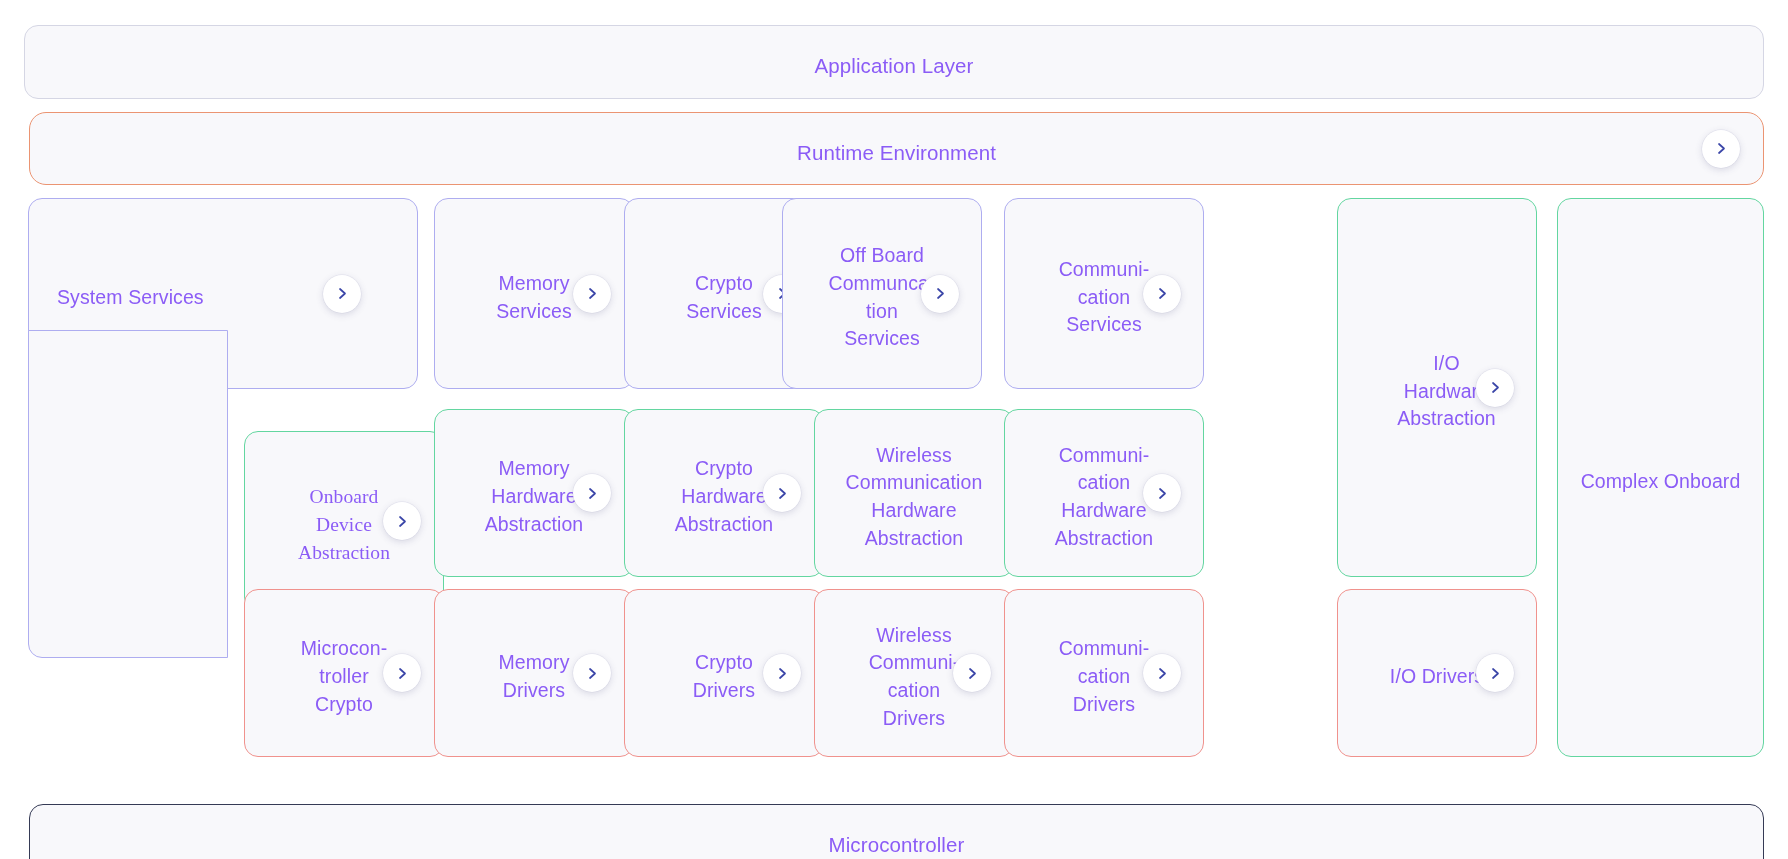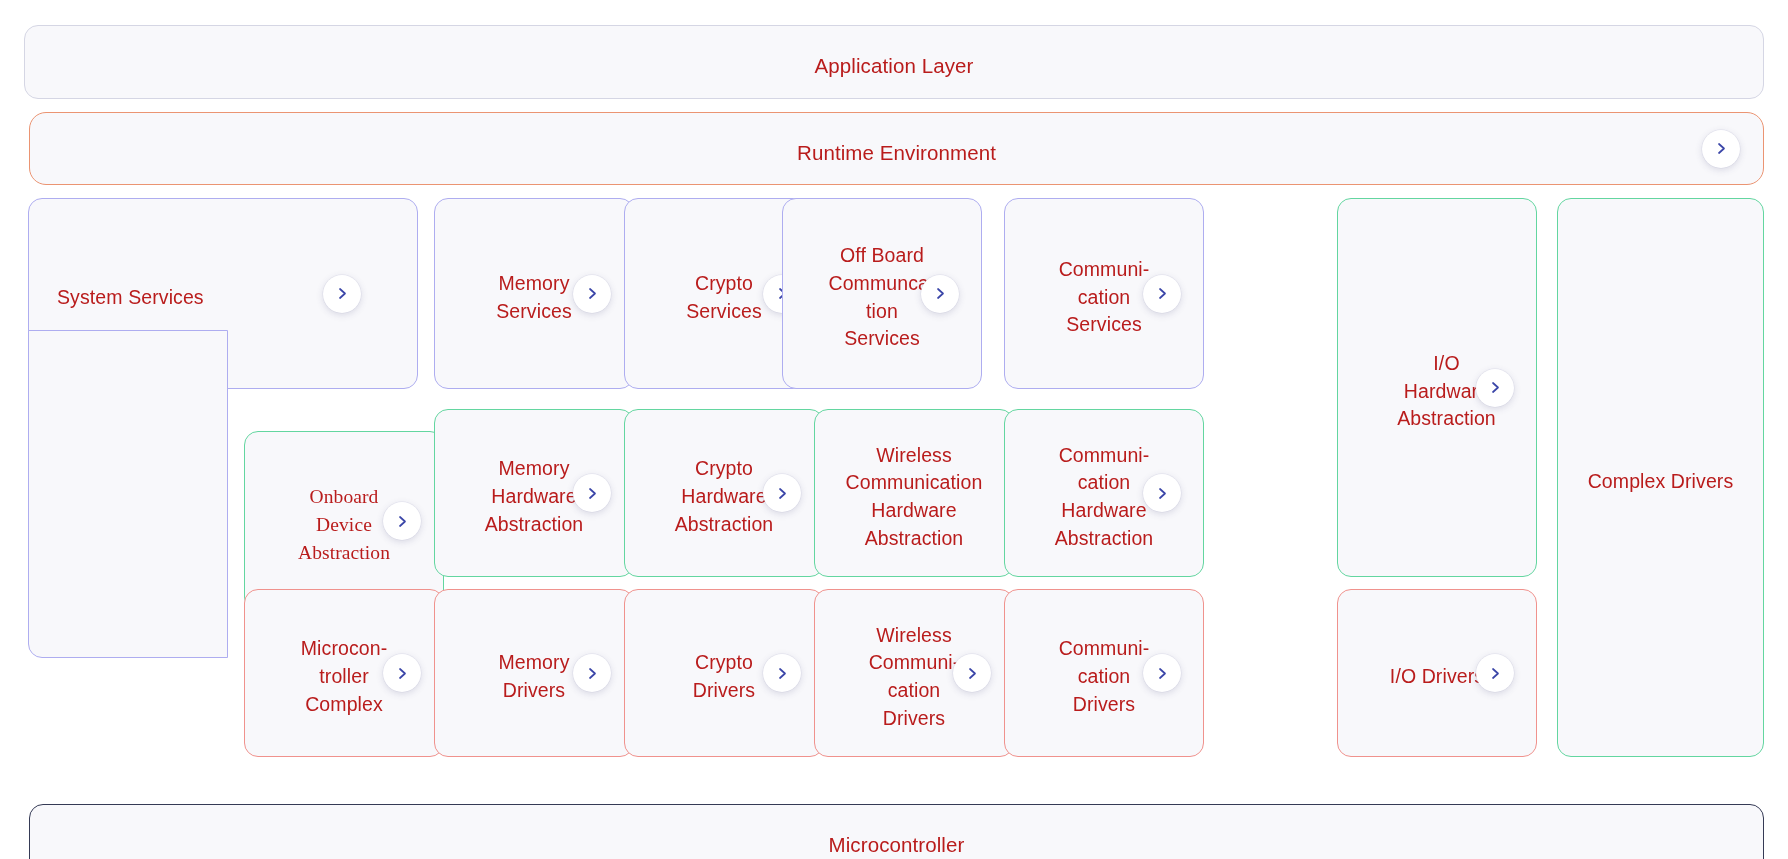--- a/index.html
+++ b/index.html
@@ -14,21 +14,21 @@
   .box {
     position: absolute;
     background: #f8f8fb;
     border: 1.6px solid #cfcfe6;
     border-radius: 14px;
     display: flex;
     align-items: center;
     justify-content: center;
   }
   .label {
-    color: #b91c1c;
+    color: #8b5cf6;
     font-size: 19.5px;
     line-height: 1.42;
     text-align: center;
     letter-spacing: .1px;
     white-space: pre-line;
     padding: 0 8px;
     margin-top: 8px;
   }
   .bar .label { font-size: 20.5px; }
 
@@ -105,21 +105,21 @@
     <div class="chev" style="left:138px;top:50%;margin-top:-19px;">
       <svg width="13" height="13" viewBox="0 0 13 13">
         <polyline points="4,2 9,6.5 4,11" fill="none" stroke="#3b46a8" stroke-width="1.7" stroke-linecap="round" stroke-linejoin="round"></polyline>
       </svg>
     </div>
   </div>
 
   <div class="box b-red" style="left:244px;top:589px;width:200px;height:168px;">
     <span class="label">Microcon-
 troller
-Complex</span>
+Crypto</span>
     <div class="chev" style="left:138px;top:50%;margin-top:-19px;">
       <svg width="13" height="13" viewBox="0 0 13 13">
         <polyline points="4,2 9,6.5 4,11" fill="none" stroke="#3b46a8" stroke-width="1.7" stroke-linecap="round" stroke-linejoin="round"></polyline>
       </svg>
     </div>
   </div>
 
   <div id="bsw-columns">
       <div class="box b-purple" style="left: 434px; top: 198px; width: 200px; height: 191px;">
         <span class="label">Memory
@@ -252,20 +252,20 @@
   <div class="box b-red" style="left:1337px;top:589px;width:200px;height:168px;">
     <span class="label">I/O Drivers</span>
     <div class="chev" style="left:138px;top:50%;margin-top:-19px;">
       <svg width="13" height="13" viewBox="0 0 13 13">
         <polyline points="4,2 9,6.5 4,11" fill="none" stroke="#3b46a8" stroke-width="1.7" stroke-linecap="round" stroke-linejoin="round"></polyline>
       </svg>
     </div>
   </div>
 
   <div class="box b-green" style="left:1557px;top:198px;width:207px;height:559px;">
-    <span class="label cd-label">Complex Drivers</span>
+    <span class="label cd-label">Complex Onboard</span>
   </div>
 
   <div class="box bar b-navy" style="left:29px;top:804px;width:1735px;height:73px;">
     <span class="label">Microcontroller</span>
   </div>
 
 </div>
 
 </body></html>

